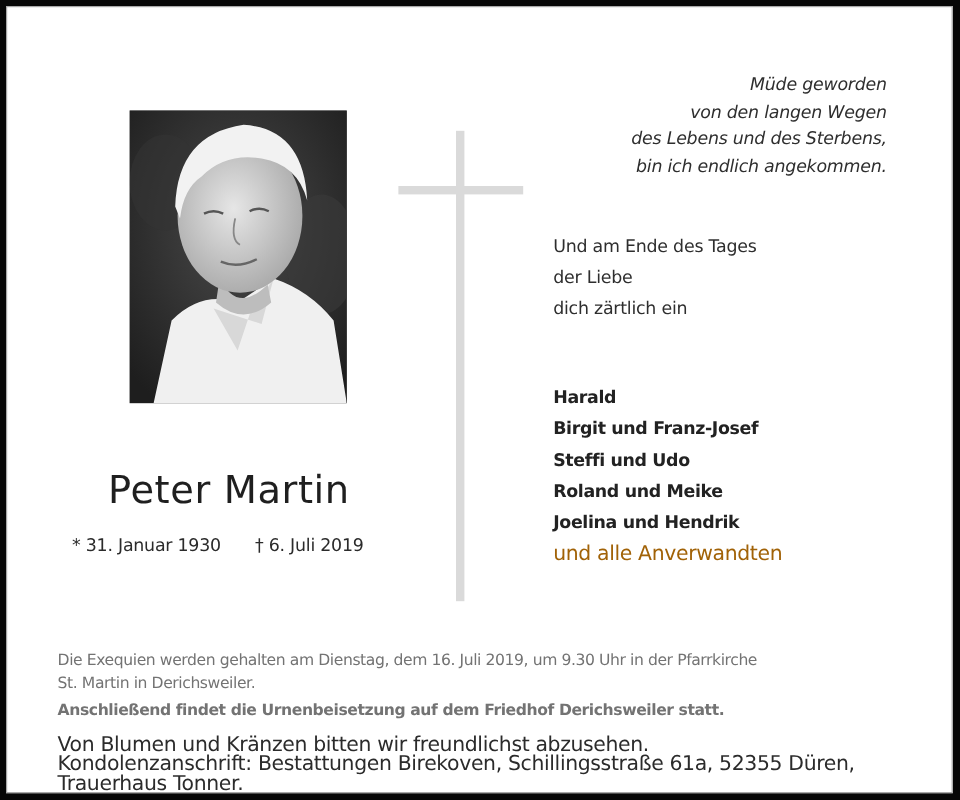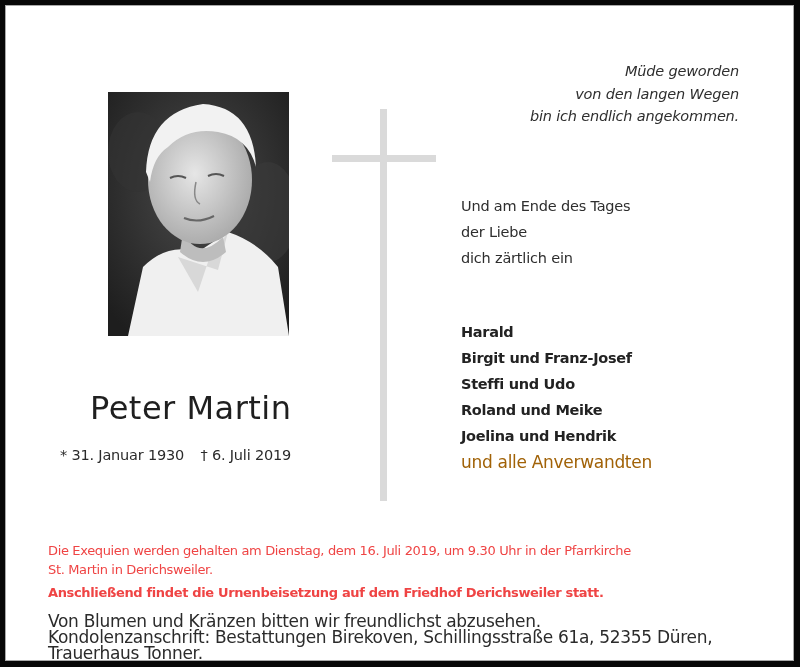--- a/index.html
+++ b/index.html
@@ -38,24 +38,24 @@
     }
     .mourners .others { font-weight: normal; font-size: 17px; line-height: 26px; color: #a16207; }
     .name {
       position: absolute; left: 84px; top: 383px; font-size: 32px; letter-spacing: 0.5px;
       color: #1f1f1f; white-space: nowrap;
     }
     .dates {
       position: absolute; left: 54px; top: 441px; font-size: 14.5px; color: #2b2b2b; white-space: nowrap;
       letter-spacing: -0.2px;
     }
-    .dates .death { margin-left: 12px; text-align: right; }
+    .dates .death { margin-left: 24px; text-align: right; }
     .info {
       position: absolute; left: 42px; top: 535px; width: 700px; font-size: 13px; line-height: 19px;
-      color: #ef4444; letter-spacing: -0.35px;
+      color: #737373; letter-spacing: -0.35px;
     }
     .info .p2 { margin-top: 4px; font-weight: bold; }
     .footer {
       position: absolute; left: 42px; top: 607px; width: 720px; font-size: 17px; line-height: 16px;
       color: #2b2b2b; letter-spacing: -0.3px;
     }
   </style>
 </head>
 <body>
 
@@ -93,20 +93,21 @@
       <path d="M76 126 Q90 132 106 124" stroke="#666" stroke-width="2" fill="none"></path>
     </svg>
   </div>
 
   <div class="cross-v"></div>
   <div class="cross-h"></div>
 
   <div class="poem-italic">
     <div>Müde geworden</div>
     <div>von den langen Wegen</div>
+    <div>des Lebens und des Sterbens,</div>
     <div>bin ich endlich angekommen.</div>
   </div>
 
   <div class="poem-upright">
     <div>Und am Ende des Tages</div>
     <div>der Liebe</div>
     <div>dich zärtlich ein</div>
   </div>
 
   <div class="mourners">

